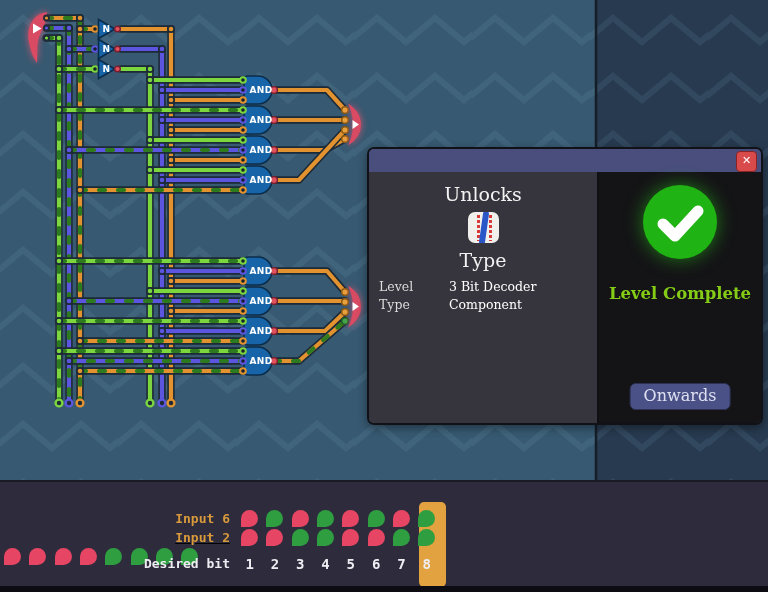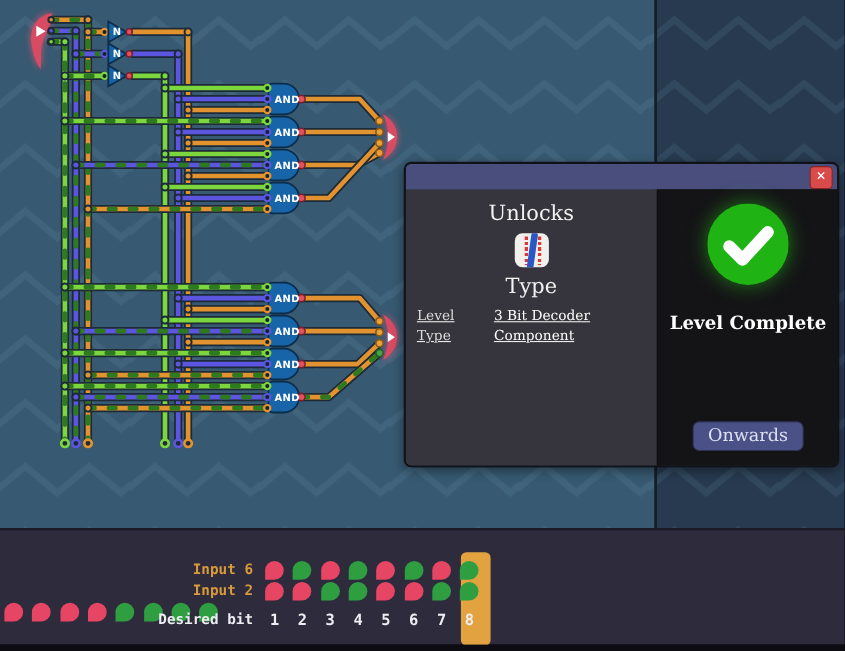--- a/index.html
+++ b/index.html
@@ -43,25 +43,25 @@
              flex-direction:column;align-items:center;color:#ececec;}
   .dlg-h{font:400 19px "DejaVu Serif",serif;color:#f2f2f2;}
   .unlock-icon{width:31px;height:31px;background:#f2f0ec;border-radius:7px;margin:7px 0 6px 0;
                position:relative;overflow:hidden;}
   .unlock-bar{position:absolute;left:13px;top:-1px;width:6px;height:34px;background:#2a56c8;
               border-radius:3px;transform:rotate(8deg);}
   .unlock-dots-l,.unlock-dots-r{position:absolute;top:3px;width:3px;height:26px;
       background:repeating-linear-gradient(#d83a3a 0 3px,transparent 3px 5px);}
   .unlock-dots-l{left:9px;} .unlock-dots-r{left:21px;}
   .stats-rows{align-self:stretch;margin:7px 0 0 10px;font:12.5px "DejaVu Serif",serif;}
-  .stats-row{display:flex;line-height:18px;text-decoration:underline;}
+  .stats-row{display:flex;line-height:18px;}
   .stats-row .sl{width:70px;color:#dcdcdc;}
   .stats-row .sv{color:#ffffff;}
   .check-wrap{margin-top:13px;filter:drop-shadow(0 0 9px rgba(44,210,28,.55));}
-  .level-complete{margin-top:21px;font:bold 16.5px "DejaVu Serif",serif;color:#ffffff;}
+  .level-complete{margin-top:21px;font:bold 16.5px "DejaVu Serif",serif;color:#84cc16;}
   .onwards{position:absolute;bottom:15px;left:50%;transform:translateX(-50%);
            background:var(--button_blue);border:1px solid #2e3154;border-radius:6px;
            padding:2px 13px 4px;font:16px "DejaVu Serif",serif;color:#dde0f0;cursor:pointer;margin-top:47px;}
 
   
   #bottom-panel{position:absolute;left:0;top:480px;width:768px;height:106px;
                 background:#2e2b3c;border-top:2px solid #1a1a24;box-sizing:border-box;}
   #bottom-strip{position:absolute;left:0;top:586px;width:768px;height:6px;background:#0c0c12;}
   #col-highlight{position:absolute;left:419px;top:20px;width:27px;height:85px;
                  background:var(--accent_orange);border-radius:5px;}
@@ -366,21 +366,21 @@
           <span class="t-label">Input 6</span>
           <span class="dot off"></span>
           <span class="dot on"></span>
           <span class="dot off"></span>
           <span class="dot on"></span>
           <span class="dot off"></span>
           <span class="dot on"></span>
           <span class="dot off"></span>
           <span class="dot on"></span>
         </div>
-        <div class="t-row" style="top: 46px;">
+        <div class="t-row" style="top: 46px; text-decoration: underline;">
           <span class="t-label">Input 2</span>
           <span class="dot off"></span>
           <span class="dot off"></span>
           <span class="dot on"></span>
           <span class="dot on"></span>
           <span class="dot off"></span>
           <span class="dot off"></span>
           <span class="dot on"></span>
           <span class="dot on"></span>
         </div>

